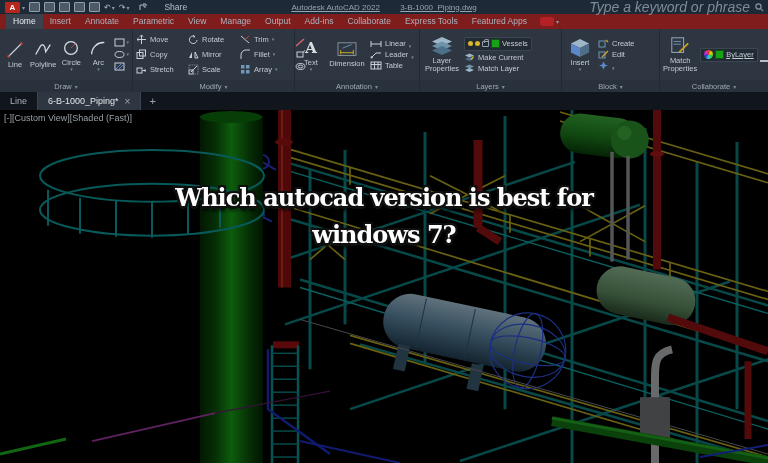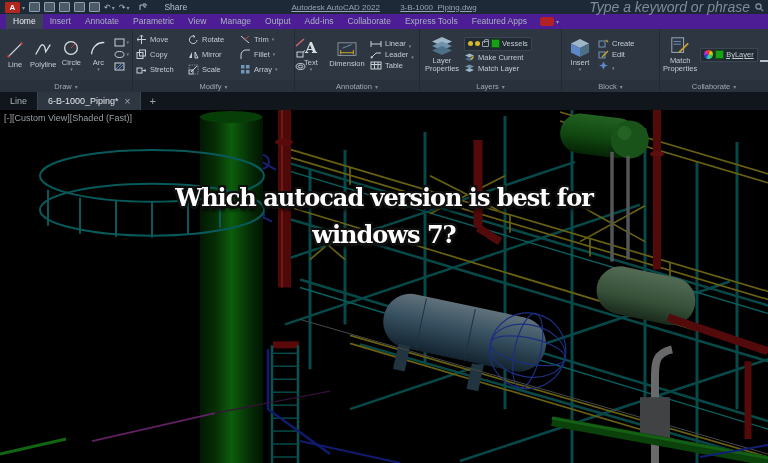--- a/index.html
+++ b/index.html
@@ -15,21 +15,21 @@
   .qicon{width:9px;height:8px;border:1px solid #8da0ae;background:#4b5a66;border-radius:1px;}
   .undo,.redo{font-size:8px;color:#aeb9c4;letter-spacing:-1px;}
   .share{display:flex;align-items:center;gap:17px;margin-left:6px;color:#b6c0ca;}
   .title-center{position:absolute;left:0;right:0;text-align:center;font-size:8px;color:#97a4b1;pointer-events:none;}
   .title-center span{margin:0 9px;text-decoration:underline;}
   .search{position:absolute;right:4px;top:0;height:14px;display:flex;align-items:center;gap:5px;}
   .search-text{font-style:italic;font-size:14px;color:#7e8c9a;}
   .search svg{display:block;}
 
   
-  .ribbontabs{height:15px;background:#4c1d95;display:flex;align-items:stretch;padding-left:6px;
+  .ribbontabs{height:15px;background:#7f1d1d;display:flex;align-items:stretch;padding-left:6px;
               font-size:8.5px;color:#a9b3bd;}
   .rtab{padding:0 7px;line-height:15px;cursor:default;}
   .rtab.active{background:#3a424e;color:#e9edf1;}
   .red-badge{width:14px;height:9px;background:#b32025;border-radius:2px;align-self:center;margin-left:6px;}
   .red-caret{font-size:6px;color:#8b97a3;align-self:center;margin-left:2px;}
 
   
   .ribbon{height:63px;background:#2e3641;display:flex;color:#c3cbd3;}
   .panel{border-right:1px solid #222932;display:flex;flex-direction:column;box-sizing:border-box;}
   .pbody{flex:1;display:flex;align-items:center;padding:1px 3px;gap:3px;min-height:0;}

